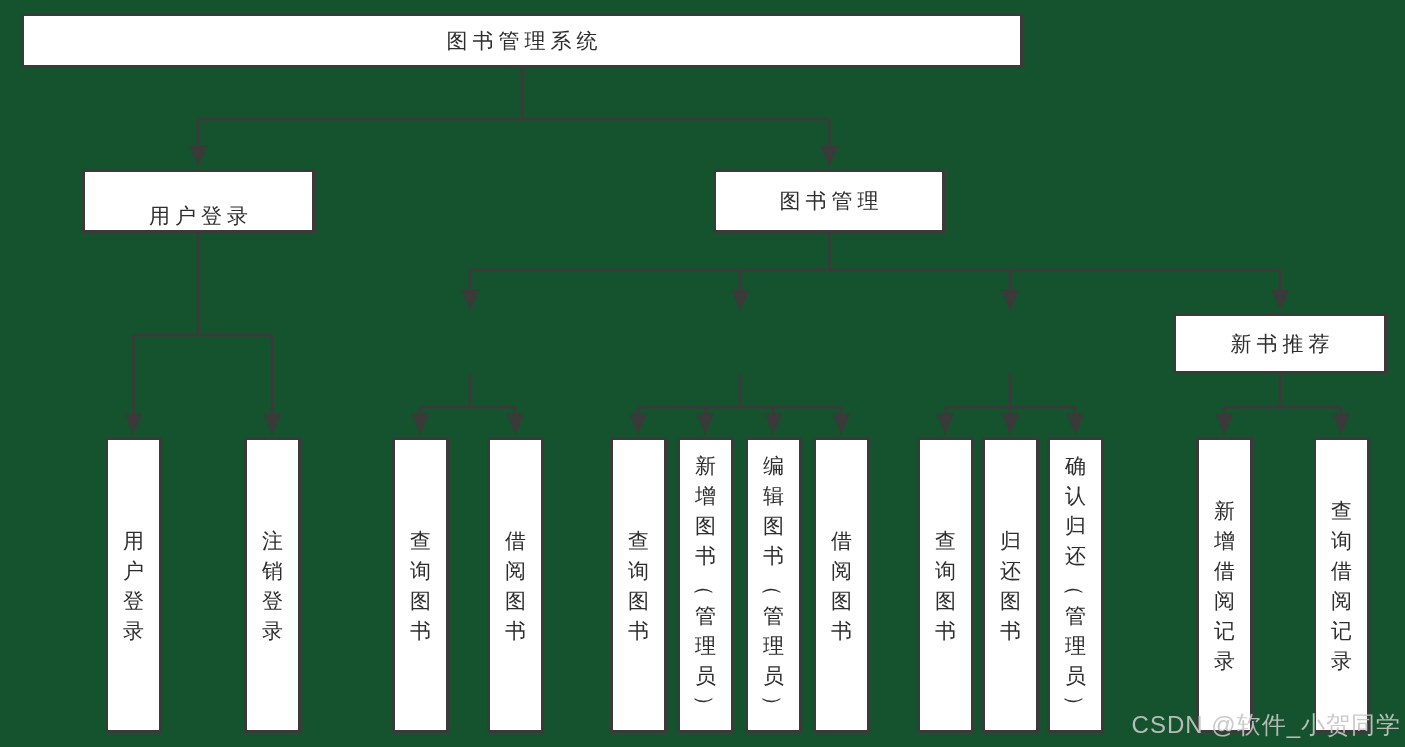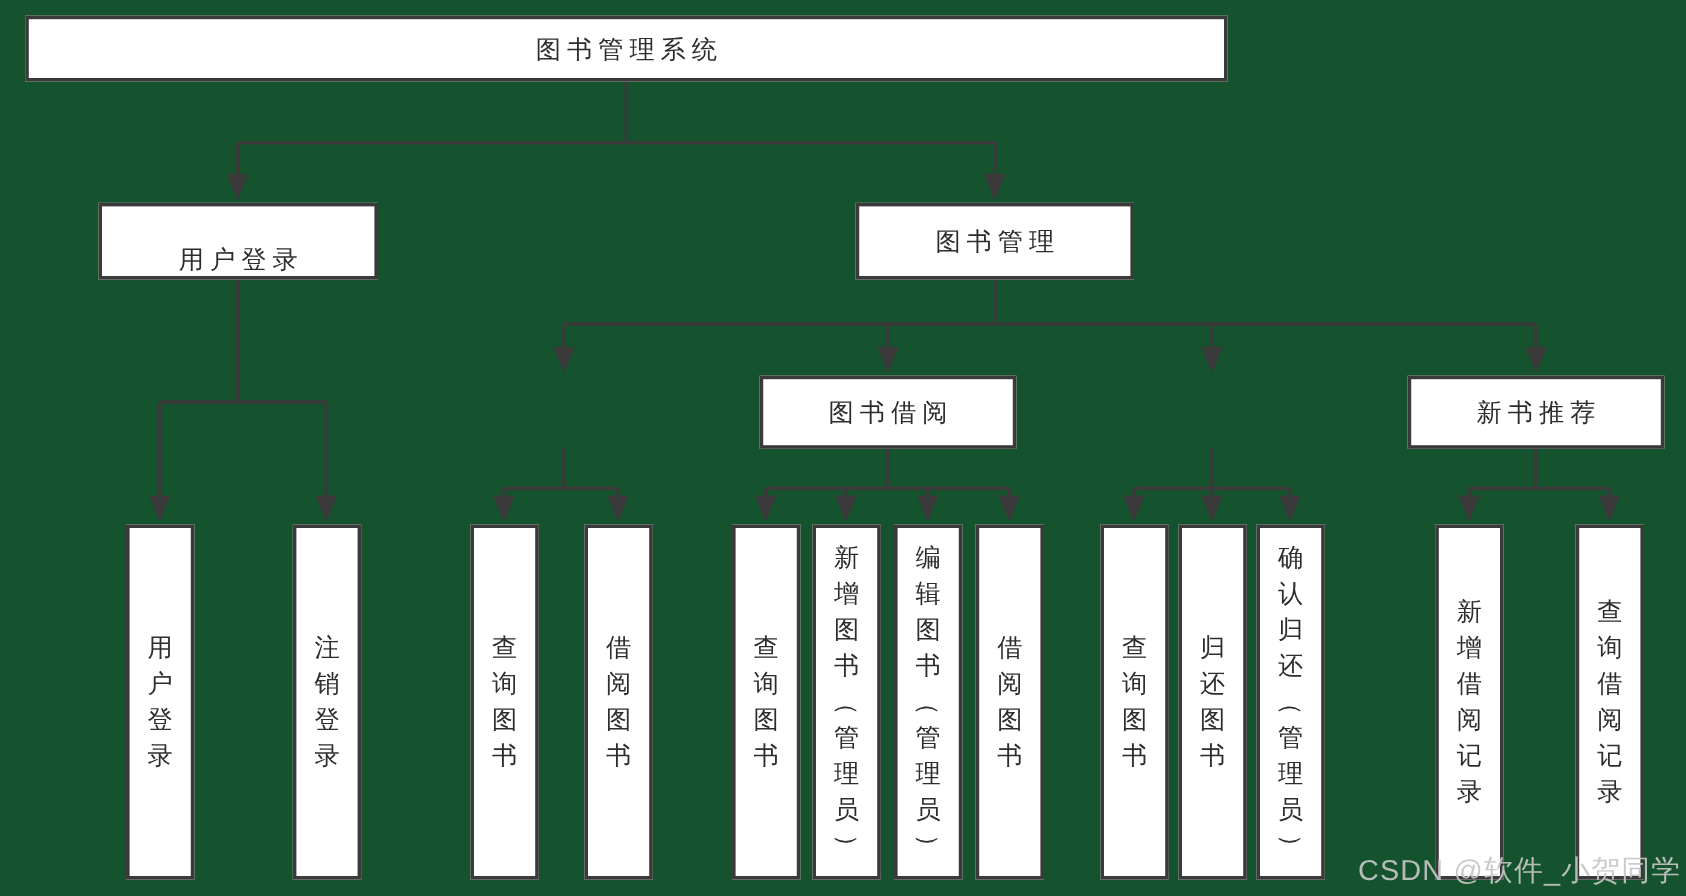--- a/index.html
+++ b/index.html
@@ -131,23 +131,20 @@
     <span class="hlabel">图书管理系统</span>
   </div>
 
   <div class="box" id="n-l2-0">
     <span class="hlabel">用户登录</span>
   </div>
   <div class="box" id="n-l2-1">
     <span class="hlabel">图书管理</span>
   </div>
 
-  <div class="box" id="n-l3-1">
-    <span class="hlabel">图书借阅</span>
-  </div>
   <div class="box" id="n-l3-3">
     <span class="hlabel">新书推荐</span>
   </div>
 
   <div class="box leaf" id="n-leaf-0">
     <div class="vtext">
         <span>用</span>
         <span>户</span>
         <span>登</span>
         <span>录</span>

